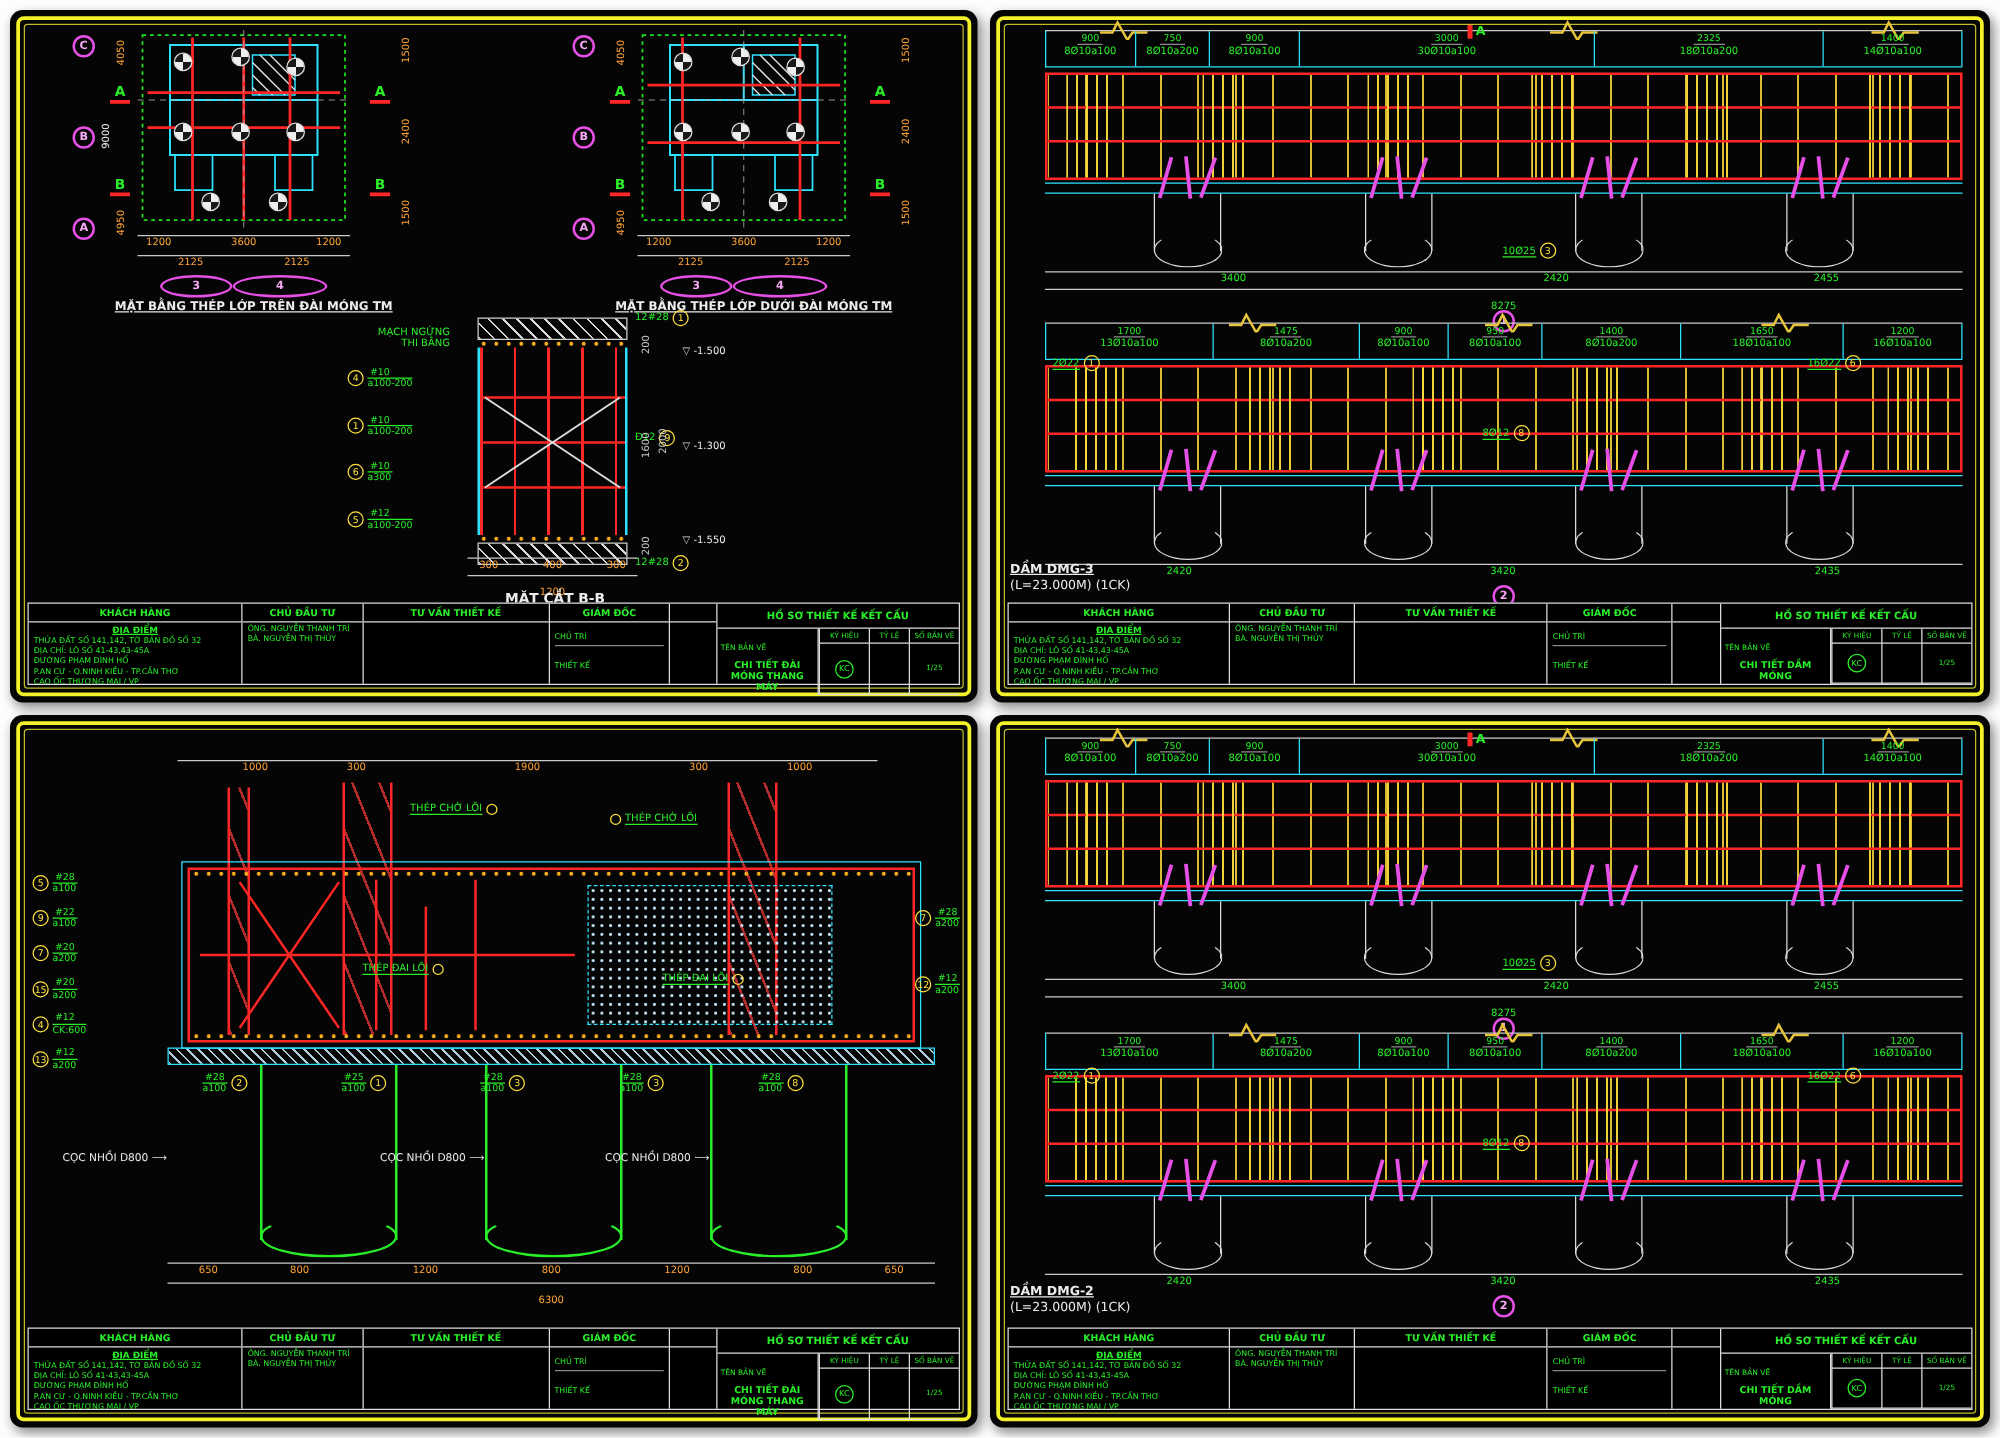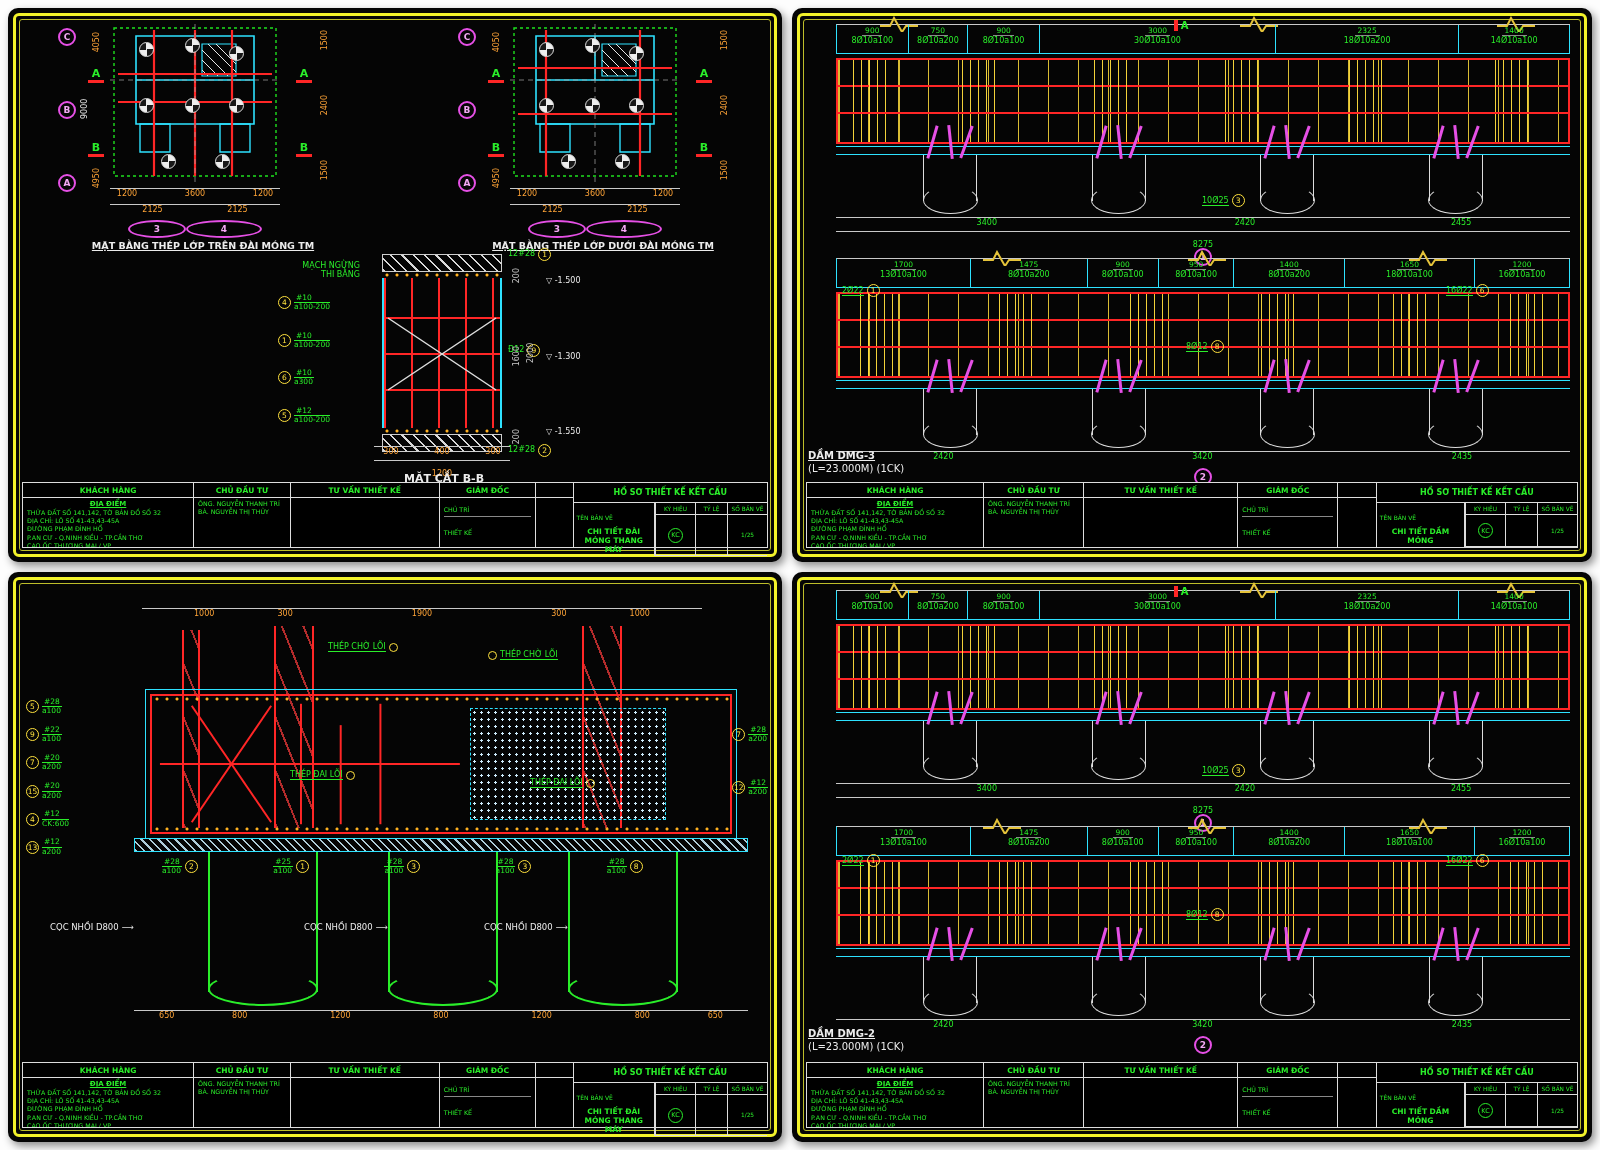--- a/index.html
+++ b/index.html
@@ -890,20 +890,23 @@
       <div class="dimrow odim fx" style="position:absolute;left:112px;top:424px;width:614px">
 
       <div class="dimseg" style="flex-grow: 650; flex-basis: 0px;">650</div>
           <div class="dimseg" style="flex-grow: 800; flex-basis: 0px;">800</div>
           <div class="dimseg" style="flex-grow: 1200; flex-basis: 0px;">1200</div>
           <div class="dimseg" style="flex-grow: 800; flex-basis: 0px;">800</div>
           <div class="dimseg" style="flex-grow: 1200; flex-basis: 0px;">1200</div>
           <div class="dimseg" style="flex-grow: 800; flex-basis: 0px;">800</div>
           <div class="dimseg" style="flex-grow: 650; flex-basis: 0px;">650</div>
         </div>
+      <div class="dimrow odim abs" style="left:112px;top:440px;width:614px;text-align:center">
+        <span class="otxt">6300</span>
+      </div>
 
       <div class="tb">
         <div class="tbcol" style="width:23%">
           <div class="tbh">KHÁCH HÀNG</div>
           <div class="tbb">
               <div class="lh">ĐỊA ĐIỂM</div>
             <div>
                 <div>THỬA ĐẤT SỐ 141,142, TỜ BẢN ĐỒ SỐ 32</div>
                 <div>ĐỊA CHỈ: LÔ SỐ 41-43,43-45A</div>
                 <div>ĐƯỜNG PHẠM ĐÌNH HỔ</div>

